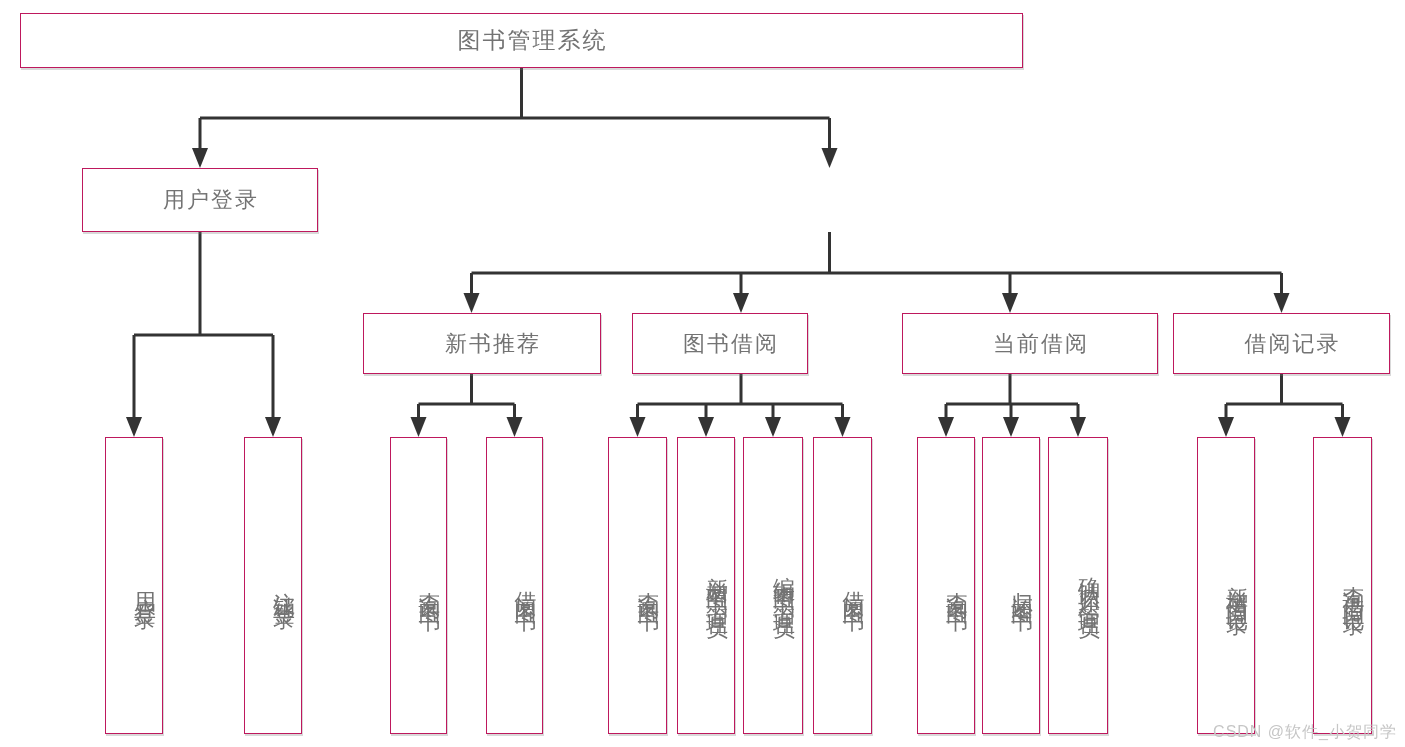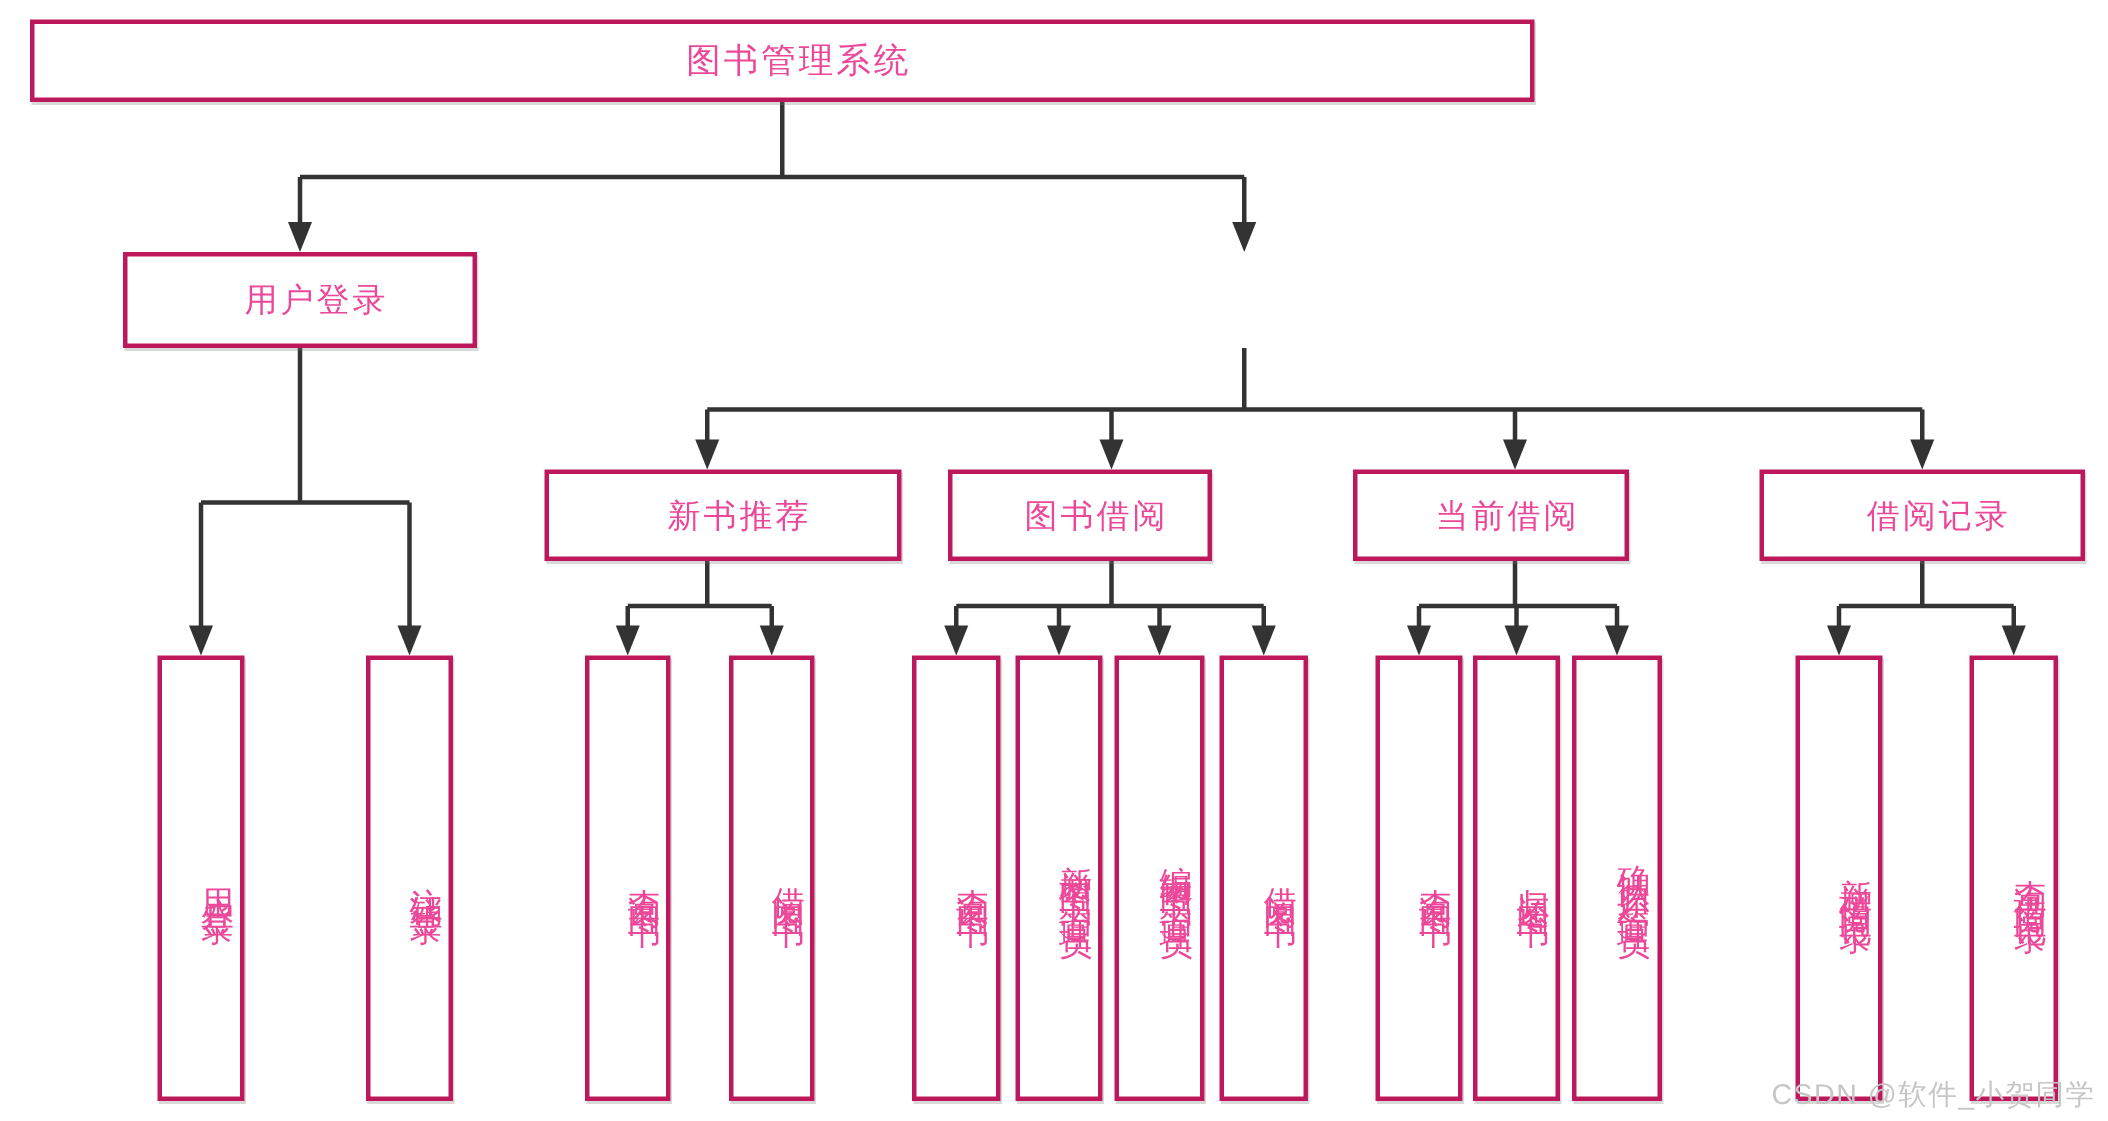--- a/index.html
+++ b/index.html
@@ -13,23 +13,23 @@
   }
   .wires {
     position: absolute;
     left: 0; top: 0;
     width: 1405px; height: 747px;
     z-index: 0;
   }
   .node {
     position: absolute;
     box-sizing: border-box;
-    border: 3px solid #be185d;
+    border: 1px solid #be185d;
     background: #ffffff;
-    color: #ec4899;
+    color: #737373;
     display: flex;
     align-items: center;
     justify-content: center;
     z-index: 1;
     box-shadow: 1px 2px 0 rgba(120,120,120,0.28);
     padding-left: 22px;
   }
   .hbox { font-size: 22px; letter-spacing: 2px; white-space: nowrap; }
   .root-box { font-size: 23px; }
   .vbox span {
@@ -37,21 +37,21 @@
     text-orientation: mixed;
     font-size: 22px;
     letter-spacing: 6px;
     line-height: 1;
     white-space: nowrap;
   }
   .watermark {
     position: absolute;
     right: 8px;
     bottom: 4px;
-    font-size: 19px;
+    font-size: 16px;
     letter-spacing: 1px;
     color: #c6c6c6;
     z-index: 2;
     white-space: nowrap;
   }
 </style>
 </head>
 <body>
 
 <div class="canvas">
@@ -98,21 +98,21 @@
       <polygon points="1334.5,417 1350.5,417 1342.5,437" stroke="none"></polygon>
     </g>
   </svg>
 
   <div class="node hbox root-box" style="left:20px; top:13px; width:1003px; height:55px;">图书管理系统</div>
 
   <div class="node hbox" style="left:82px; top:168px; width:236px; height:64px;">用户登录</div>
 
   <div class="node hbox" style="left:363px; top:313px; width:238px; height:61px;">新书推荐</div>
   <div class="node hbox" style="left:632px; top:313px; width:176px; height:61px;">图书借阅</div>
-  <div class="node hbox" style="left:902px; top:313px; width:184px; height:61px;">当前借阅</div>
+  <div class="node hbox" style="left:902px; top:313px; width:256px; height:61px;">当前借阅</div>
   <div class="node hbox" style="left:1173px; top:313px; width:217px; height:61px;">借阅记录</div>
 
   <div class="node vbox" style="left:105px; top:437px; width:58px; height:297px;">
     <span>用户登录</span>
   </div>
   <div class="node vbox" style="left:244px; top:437px; width:58px; height:297px;">
     <span>注销登录</span>
   </div>
 
   <div class="node vbox" style="left:390px; top:437px; width:57px; height:297px;">

